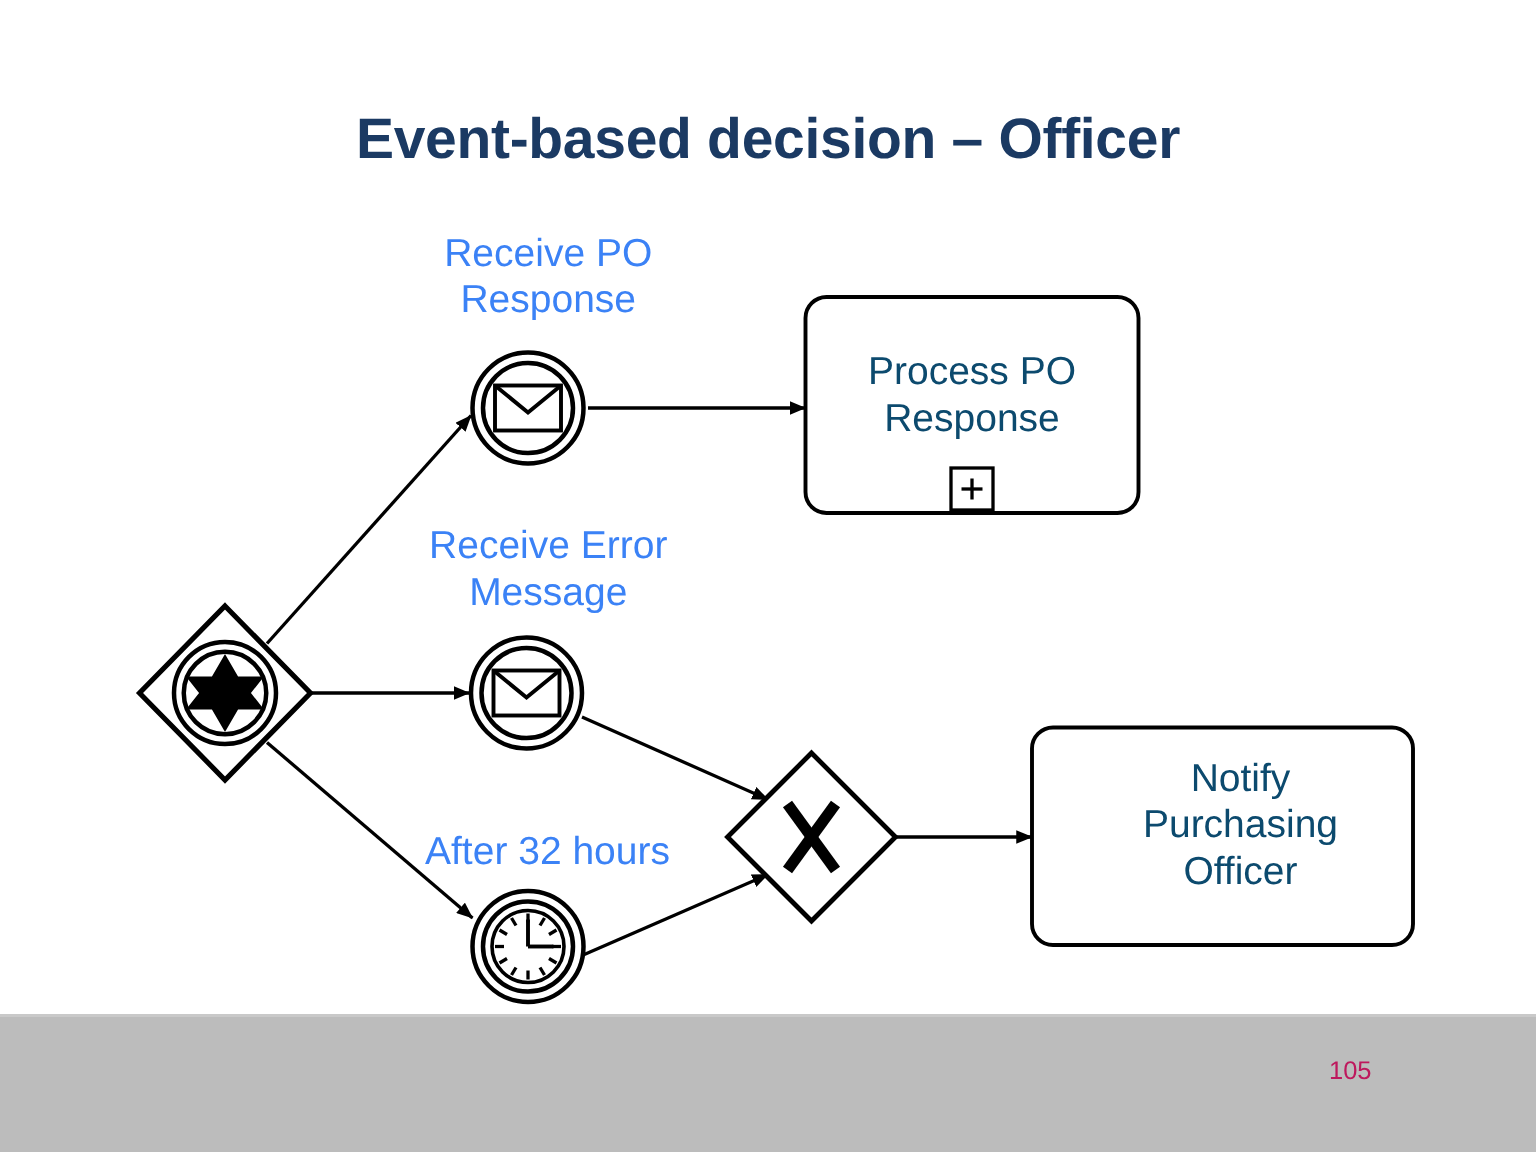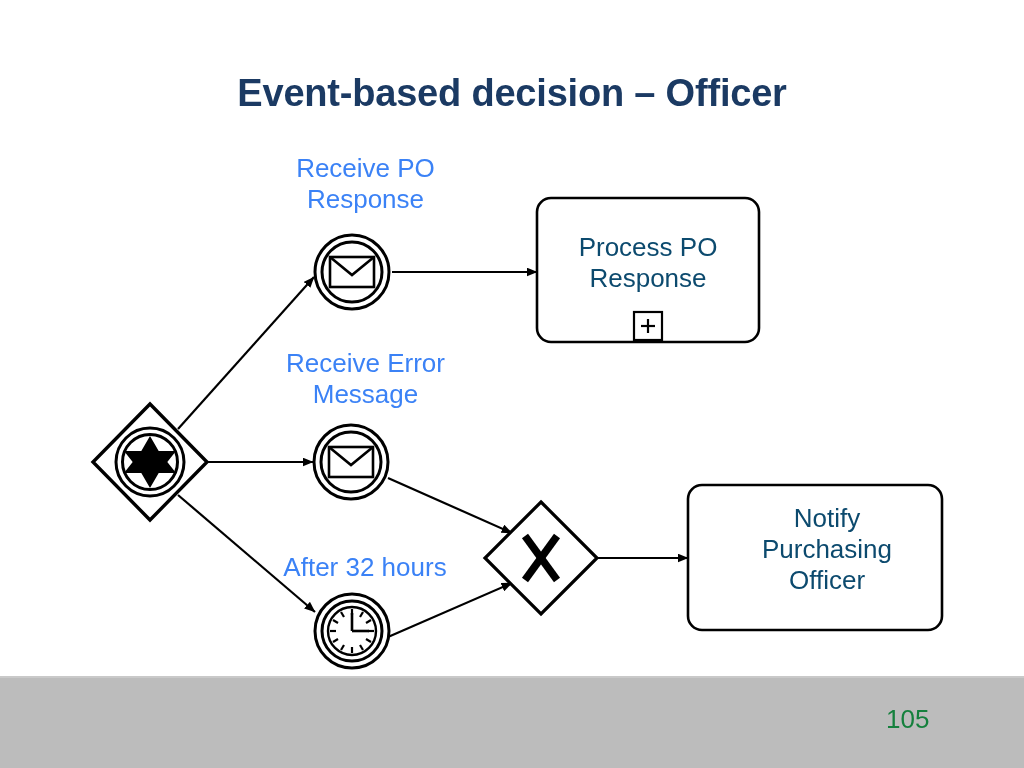--- a/index.html
+++ b/index.html
@@ -48,22 +48,22 @@
     width: 1024px;
     height: 92px;
     background: #bcbcbc;
     border-top: 2px solid #c9c9c9;
     box-sizing: border-box;
   }
   #page-number {
     position: absolute;
     left: 886px;
     top: 704px;
-    font-size: 26px;
-    color: #15803d;
+    font-size: 17px;
+    color: #be185d;
     font-family: "Liberation Sans", sans-serif;
   }
   .diagram-label {
     position: absolute;
     text-align: center;
     font-size: 26px;
     color: #3b82f6;
     line-height: 1.18;
     white-space: pre-line;
     font-family: "Liberation Sans", sans-serif;

